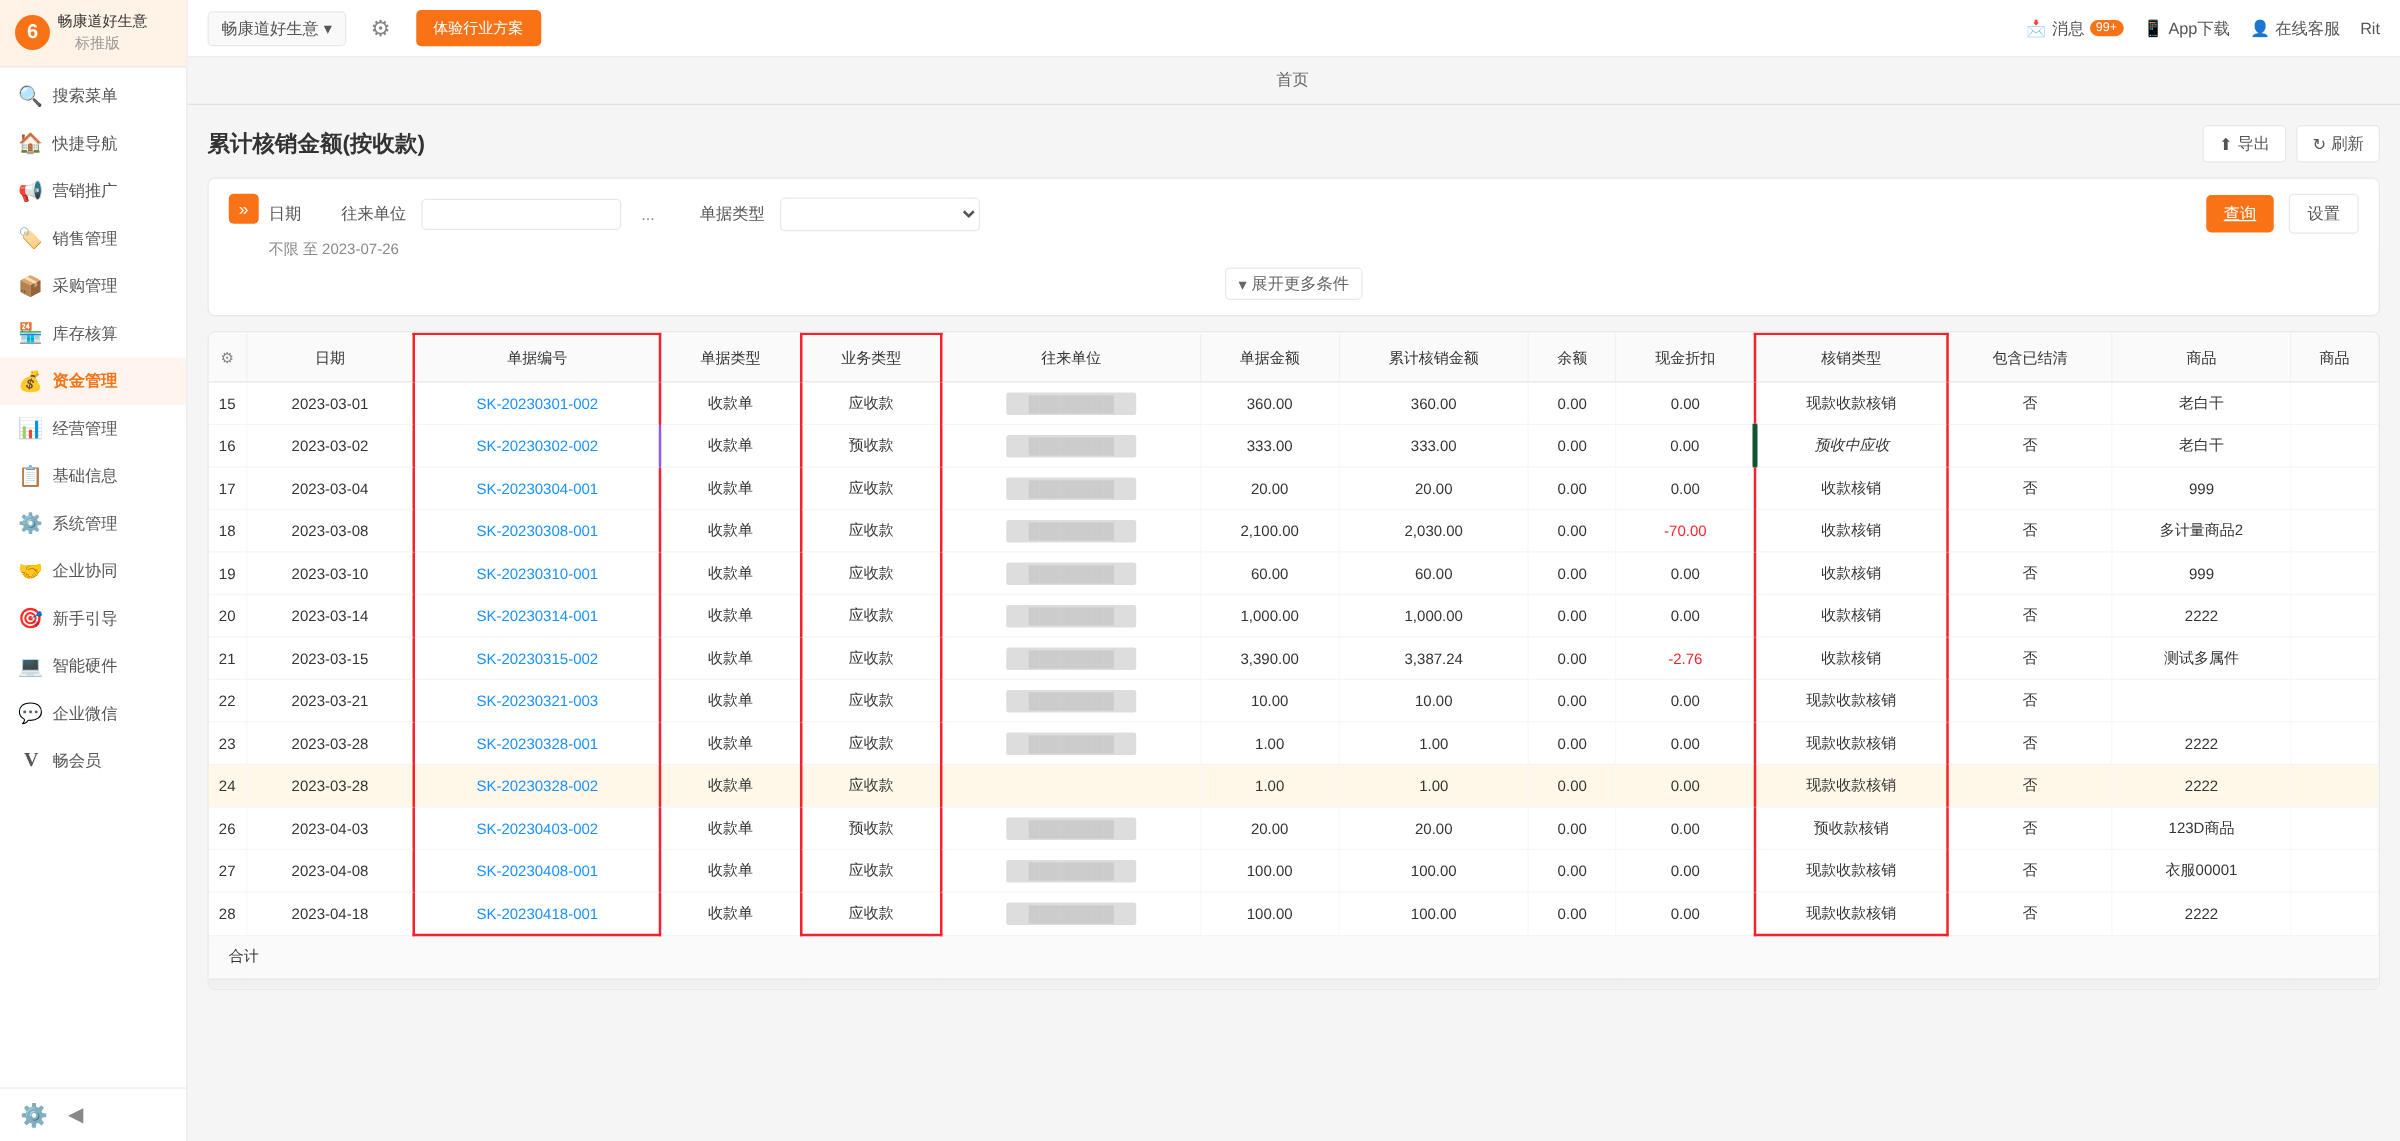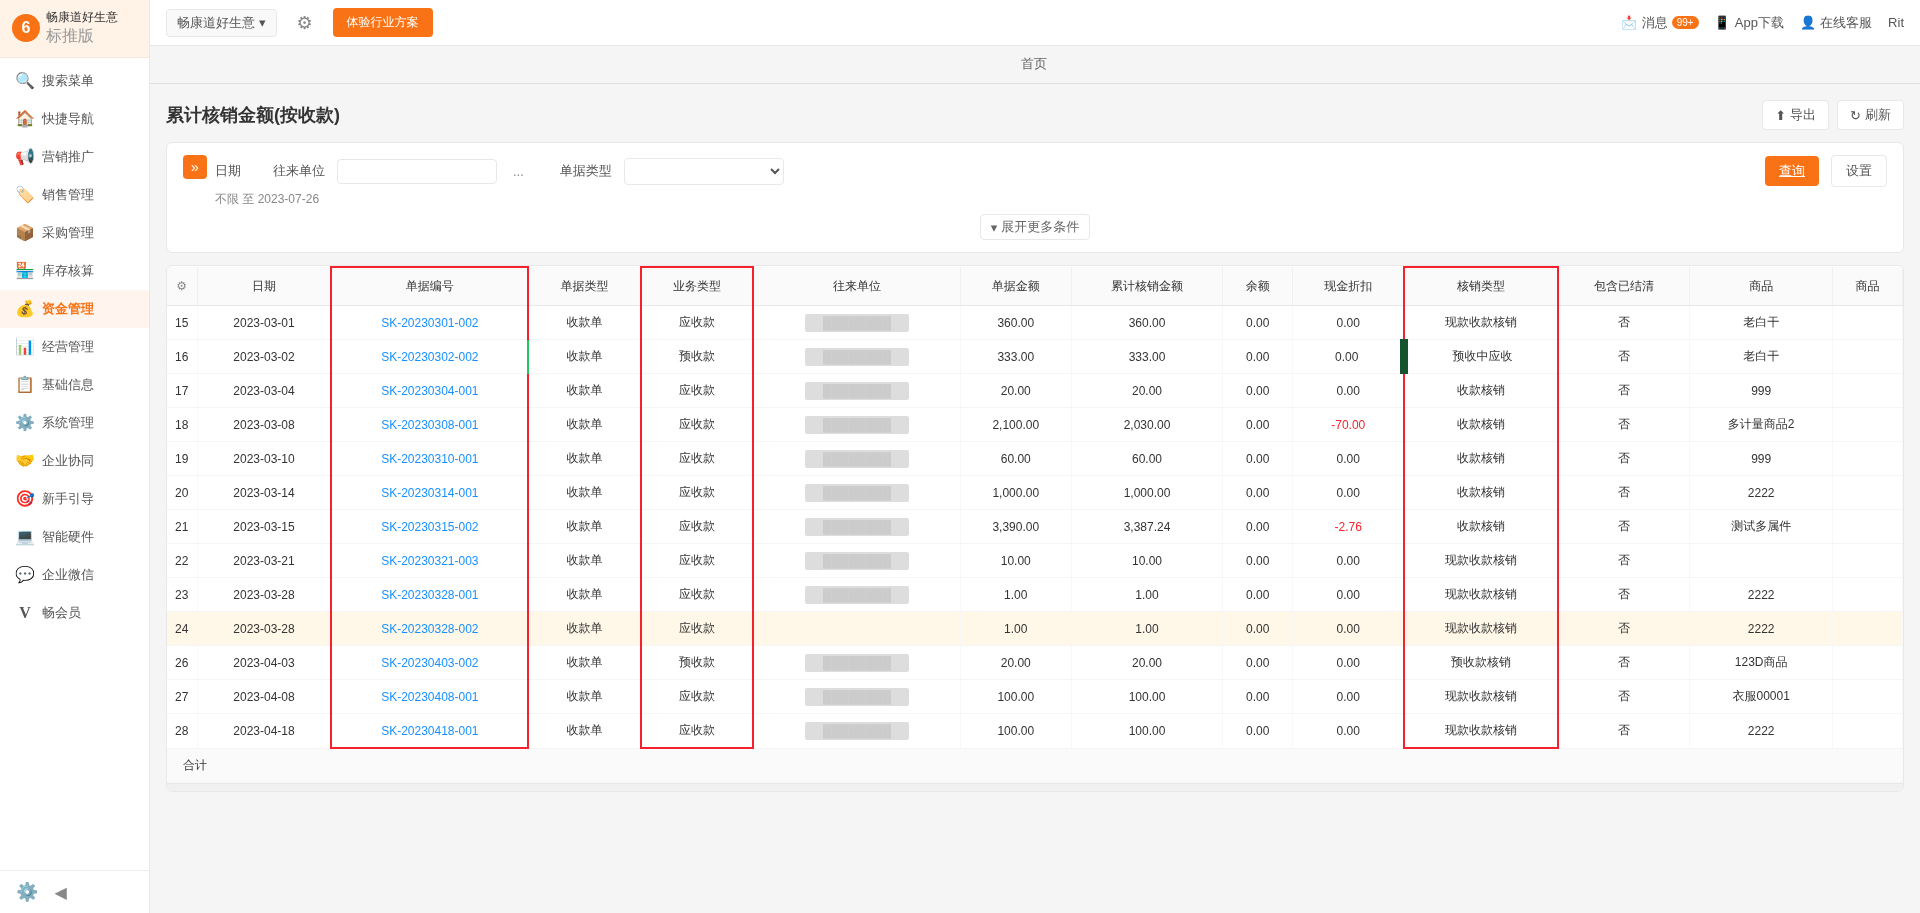--- a/index.html
+++ b/index.html
@@ -3,21 +3,21 @@
   <meta charset="utf-8">
   <style>
     * { box-sizing: border-box; margin: 0; padding: 0; }
     body { font-family: 'Microsoft YaHei', Arial, sans-serif; font-size: 13px; background: #f5f5f5; display: flex; height: 913px; overflow: hidden; }
 
     
     .sidebar { width: 150px; background: #fff; border-right: 1px solid #e8e8e8; display: flex; flex-direction: column; flex-shrink: 0; }
     .sidebar-logo { padding: 10px 12px; background: #fff3e8; display: flex; align-items: center; gap: 6px; border-bottom: 1px solid #f0e8e0; }
     .sidebar-logo-icon { width: 28px; height: 28px; background: #f97316; border-radius: 50%; display: flex; align-items: center; justify-content: center; color: #fff; font-size: 16px; font-weight: bold; }
     .sidebar-logo-text { font-size: 12px; color: #333; line-height: 1.3; }
-    .sidebar-logo-badge { font-size: 16px; color: #999; }
+    .sidebar-logo-badge { font-size: 12px; color: #999; margin-left: 14px; }
     .sidebar-nav { flex: 1; overflow-y: auto; padding: 4px 0; }
     .sidebar-item { display: flex; align-items: center; gap: 8px; padding: 10px 16px; cursor: pointer; color: #555; font-size: 13px; }
     .sidebar-item.active { background: #fff5ee; color: #f97316; font-weight: bold; }
     .sidebar-item-icon { width: 18px; height: 18px; display: flex; align-items: center; justify-content: center; font-size: 16px; }
     .sidebar-bottom { padding: 10px 16px; border-top: 1px solid #eee; display: flex; gap: 16px; align-items: center; }
 
     
     .main { flex: 1; display: flex; flex-direction: column; overflow: hidden; }
 
     
@@ -283,29 +283,29 @@
     <td>0.00</td>
     <td class="">0.00</td>
     <td style="border-left:2px solid #f5222d;border-right:2px solid #f5222d;">现款收款核销</td>
     <td>否</td>
     <td>老白干</td>
     <td></td>
   </tr>
               <tr>
     <td>16</td>
     <td>2023-03-02</td>
-    <td style="border-left:2px solid #f5222d;border-right:2px solid #22c55e;"><a class="link-text">SK-20230302-002</a></td>
+    <td style="border-left:2px solid #f5222d;border-right:2px solid #8b5cf6;"><a class="link-text">SK-20230302-002</a></td>
     <td>收款单</td>
     <td style="border-left:2px solid #f5222d;border-right:2px solid #f5222d;">预收款</td>
     <td><span style="color:#ccc;background:#ddd;border-radius:2px;padding:2px 18px;">████████</span></td>
     <td class="">333.00</td>
     <td class="">333.00</td>
     <td>0.00</td>
     <td class="">0.00</td>
-    <td style="border-left:8px solid #14532d;border-right:2px solid #f5222d;">预收中应收</td>
+    <td style="border-left:4px solid #14532d;border-right:2px solid #f5222d;font-style:italic;">预收中应收</td>
     <td>否</td>
     <td>老白干</td>
     <td></td>
   </tr>
               <tr>
     <td>17</td>
     <td>2023-03-04</td>
     <td style="border-left:2px solid #f5222d;border-right:2px solid #f5222d;"><a class="link-text">SK-20230304-001</a></td>
     <td>收款单</td>
     <td style="border-left:2px solid #f5222d;border-right:2px solid #f5222d;">应收款</td>

